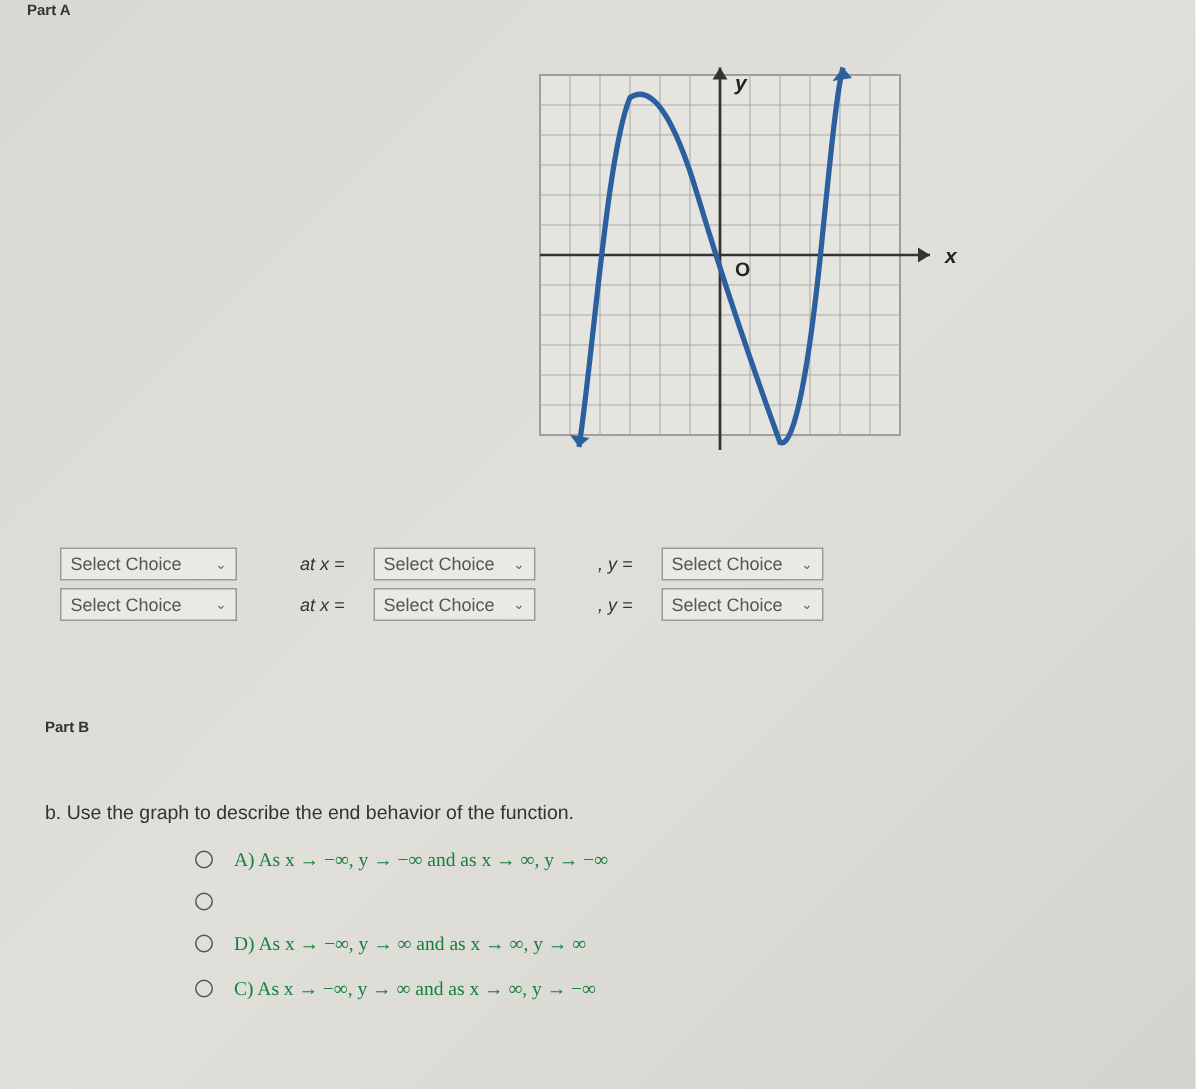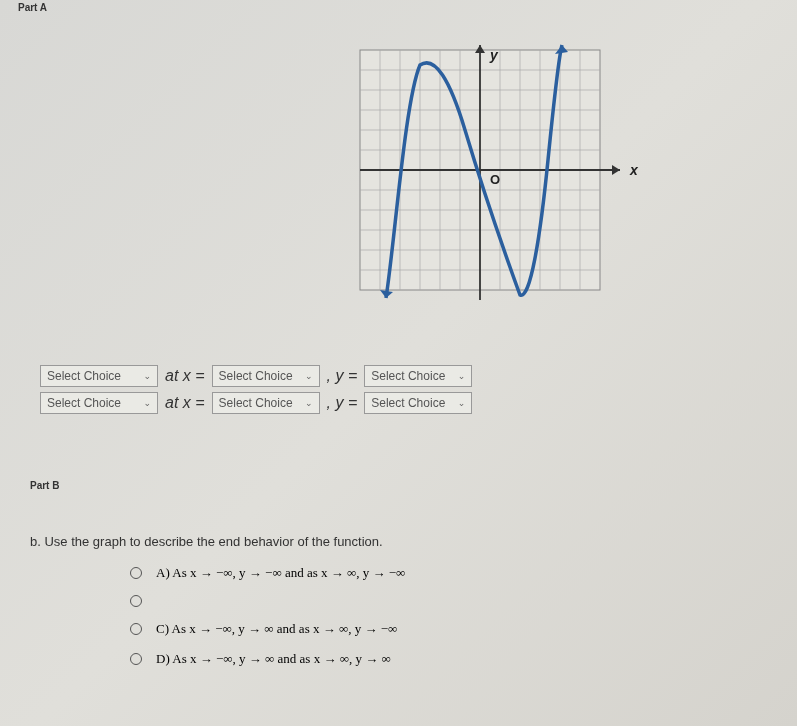--- a/index.html
+++ b/index.html
@@ -33,57 +33,57 @@
       top: 40px;
       width: 340px;
       height: 280px;
     }
     .selector-row {
       position: absolute;
       left: 40px;
       font-size: 12px;
       display: flex;
       align-items: center;
-      gap: 4px;
+      gap: 16px;
     }
     .row1 { top: 365px; }
     .row2 { top: 392px; }
     .select-box {
       border: 1px solid #999;
       background: #eaeae5;
       padding: 3px 6px;
       font-size: 12px;
       color: #555;
       display: inline-flex;
       align-items: center;
       gap: 6px;
     }
     .select-wide { width: 118px; justify-content: space-between; }
     .select-med { width: 108px; justify-content: space-between; }
-    .label-inline { font-style: italic; font-size: 16px; padding: 0 3px; color: #333; }
+    .label-inline { font-style: italic; font-size: 12px; padding: 0 3px; color: #333; margin-left: 23px; }
     .chev { font-size: 9px; color: #666; }
     .partB {
       position: absolute;
       top: 480px;
       left: 30px;
     }
     .partB .part-label { padding-left: 0; }
     .partB .question-text { padding-left: 0; padding-top: 4px; margin-top: 35px; }
     .options {
       position: absolute;
       top: 565px;
       left: 130px;
     }
     .option {
       display: flex;
       align-items: center;
       gap: 14px;
       margin-bottom: 14px;
       font-size: 12px;
-      color: #000000;
+      color: #15803d;
     }
     .radio {
       width: 12px;
       height: 12px;
       border: 1.5px solid #555;
       border-radius: 50%;
       flex-shrink: 0;
     }
     .option-text { font-family: 'Times New Roman', serif; font-size: 13px; }
   </style>
@@ -174,19 +174,19 @@
 <div class="options">
   <div class="option">
     <div class="radio"></div>
     <span class="option-text">A) As x → −∞, y → −∞ and as x → ∞, y → −∞</span>
   </div>
   <div class="option">
     <div class="radio"></div>
   </div>
   <div class="option">
     <div class="radio"></div>
-    <span class="option-text">C) As x → −∞, y → ∞ and as x → ∞, y → −∞</span>
+    <span class="option-text">D) As x → −∞, y → ∞ and as x → ∞, y → ∞</span>
   </div>
   <div class="option">
     <div class="radio"></div>
-    <span class="option-text">D) As x → −∞, y → ∞ and as x → ∞, y → ∞</span>
+    <span class="option-text">C) As x → −∞, y → ∞ and as x → ∞, y → −∞</span>
   </div>
 </div>
 
 </body></html>

